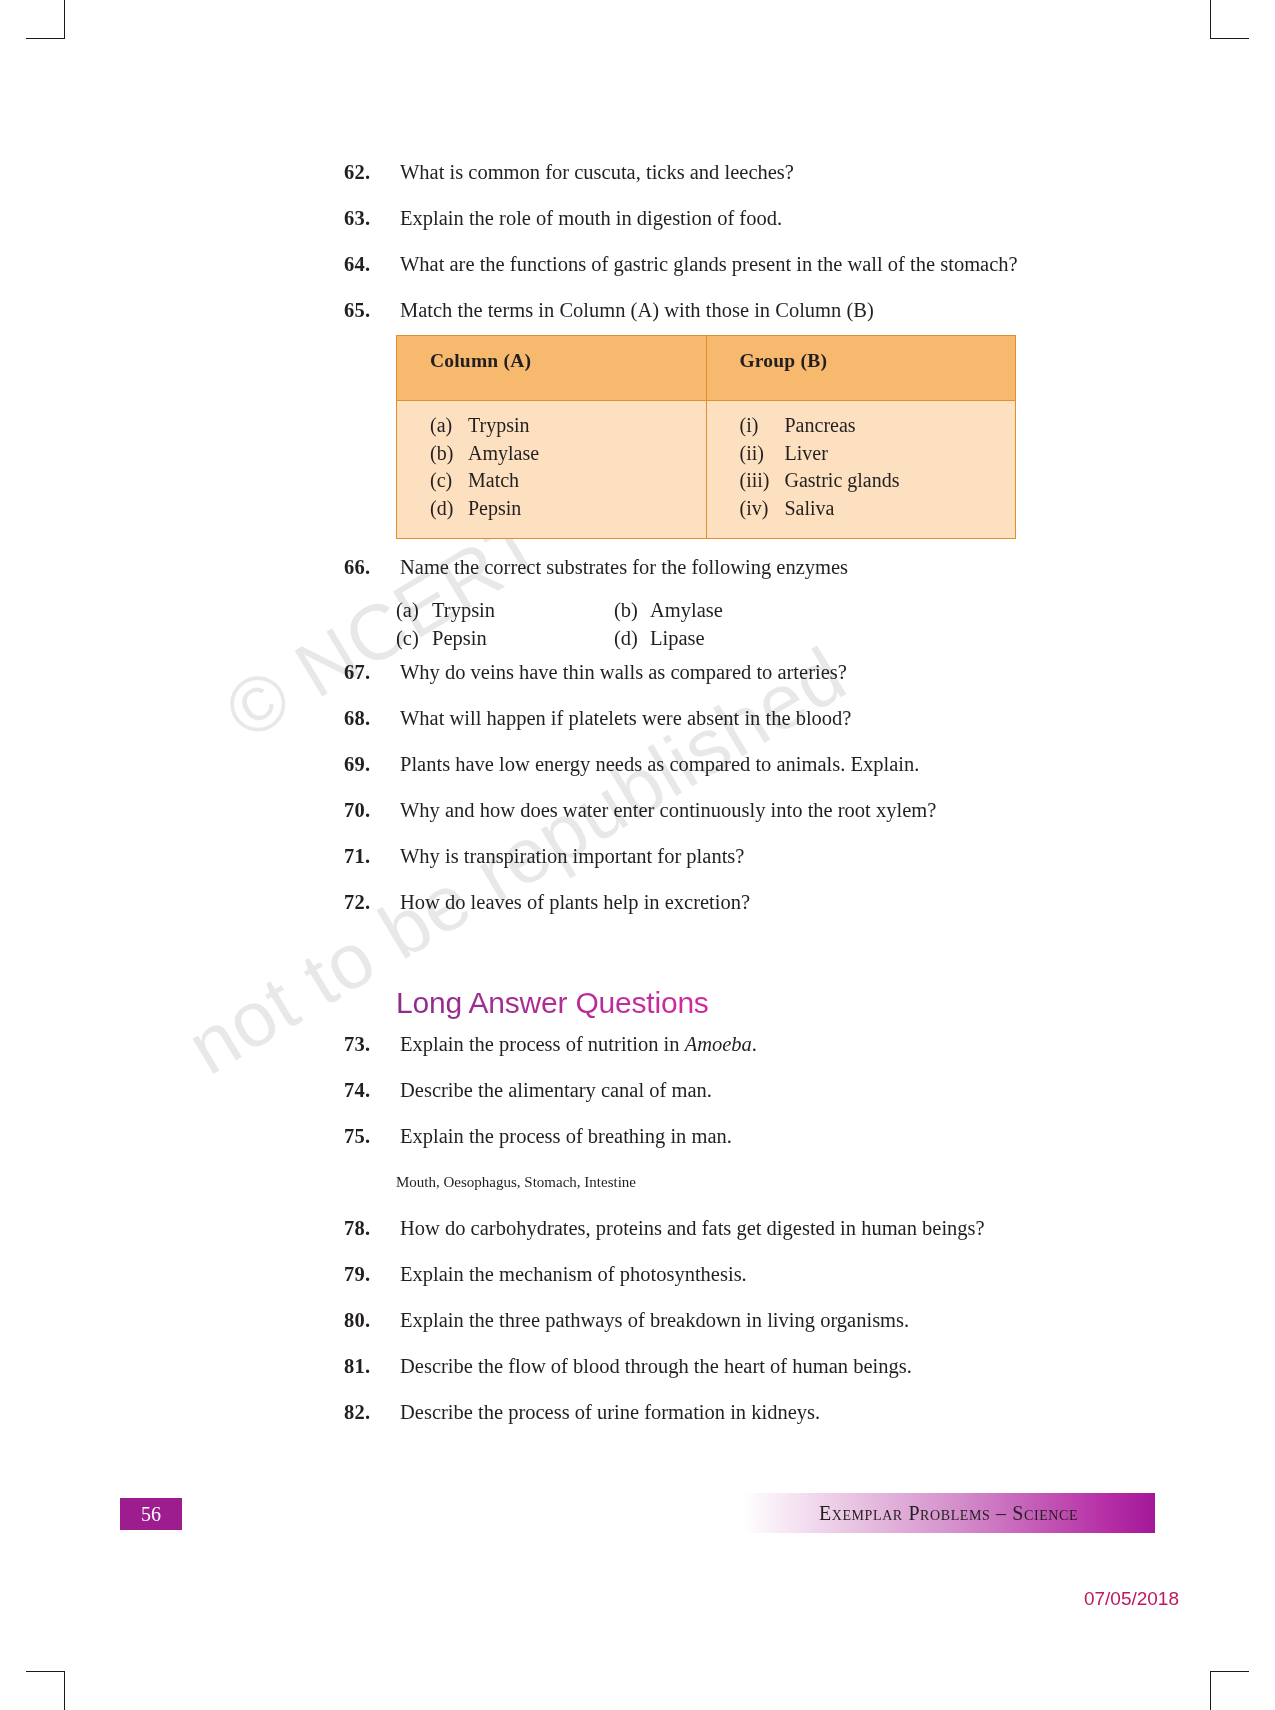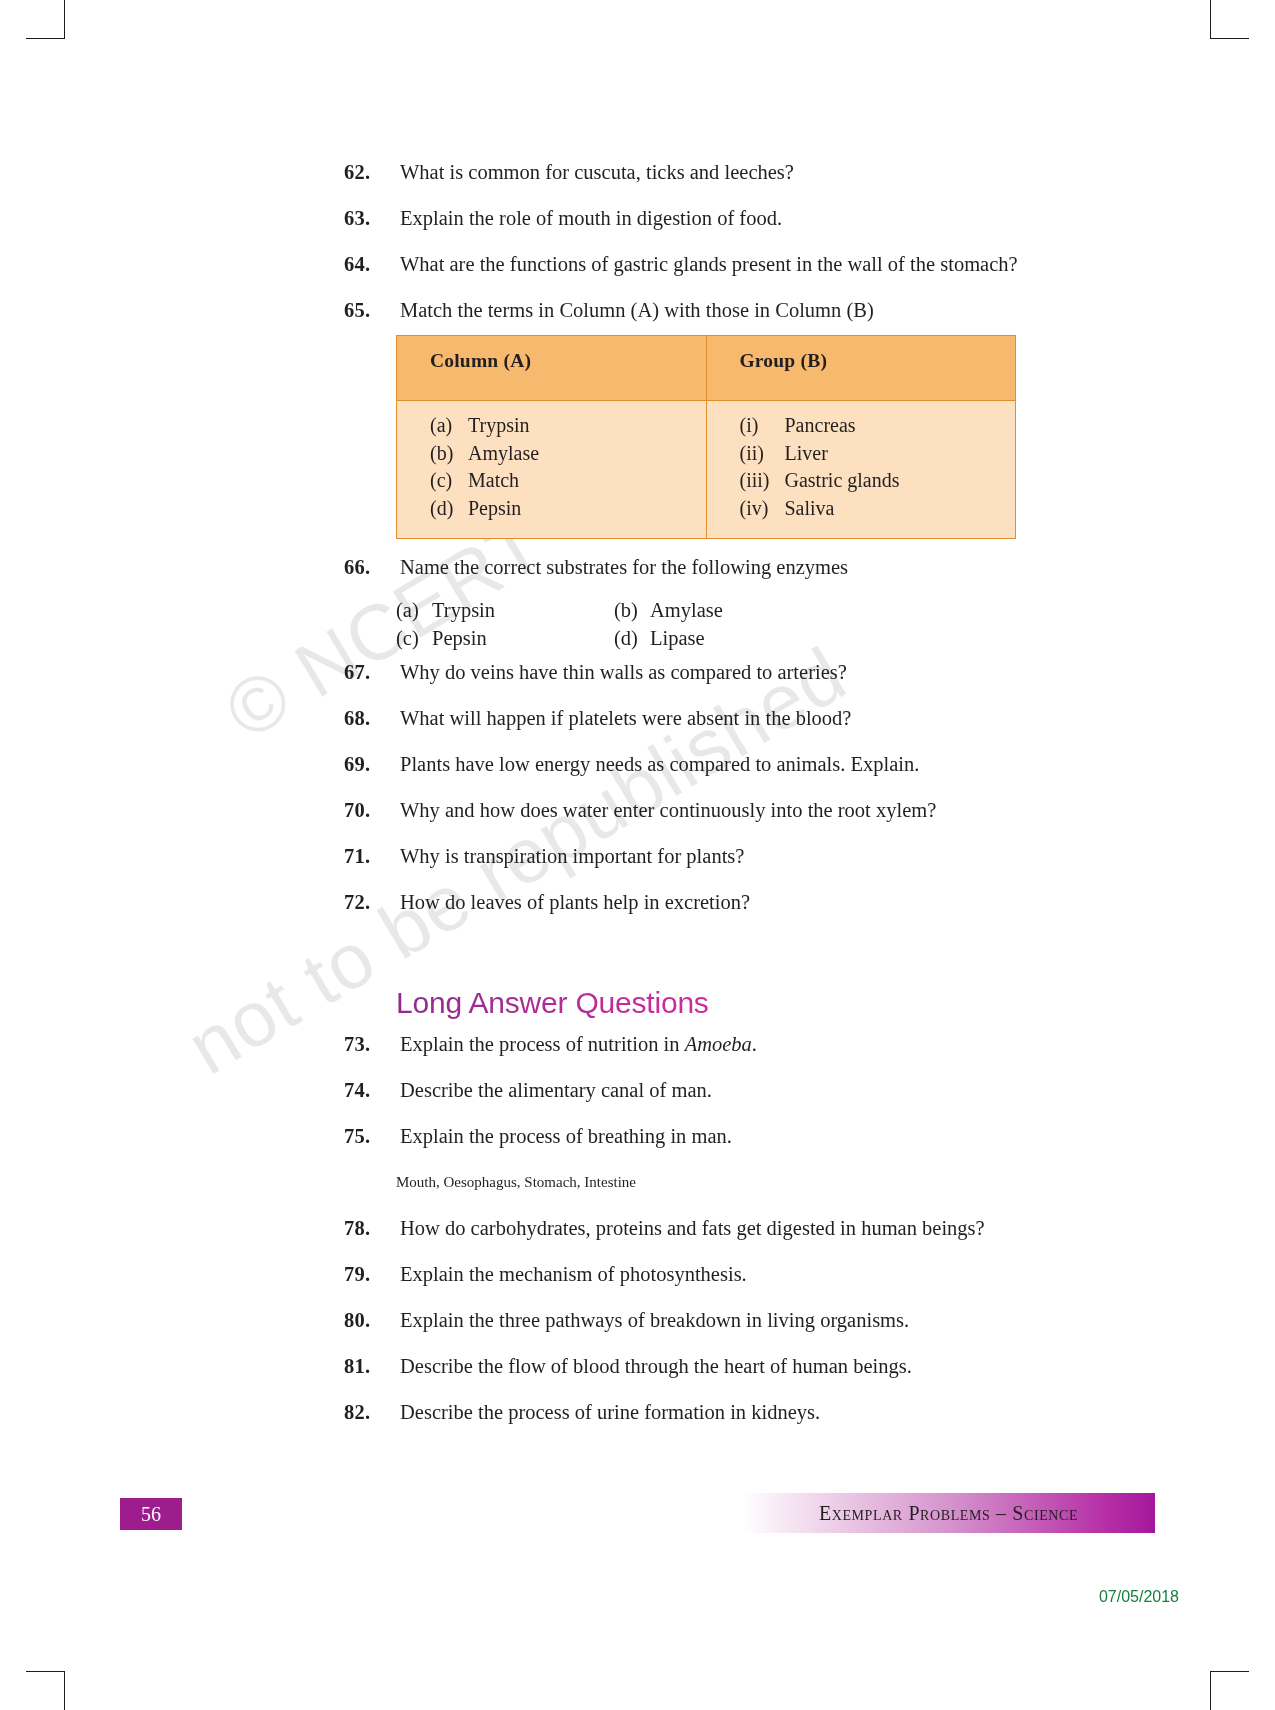--- a/index.html
+++ b/index.html
@@ -209,22 +209,22 @@
     font-variant: small-caps;
     font-size: 20px;
     letter-spacing: 0.6px;
     color: #231f20;
   }
   .datestamp {
     position: absolute;
     right: 96px;
     top: 1588px;
     font-family: "Liberation Sans", sans-serif;
-    font-size: 16px;
-    color: #15803d;
+    font-size: 19px;
+    color: #be185d;
   }
 </style>
 </head>
 <body>
 
 <div class="crop-mark crop-tl"></div>
 <div class="crop-mark crop-tr"></div>
 <div class="crop-mark crop-bl"></div>
 <div class="crop-mark crop-br"></div>
 

